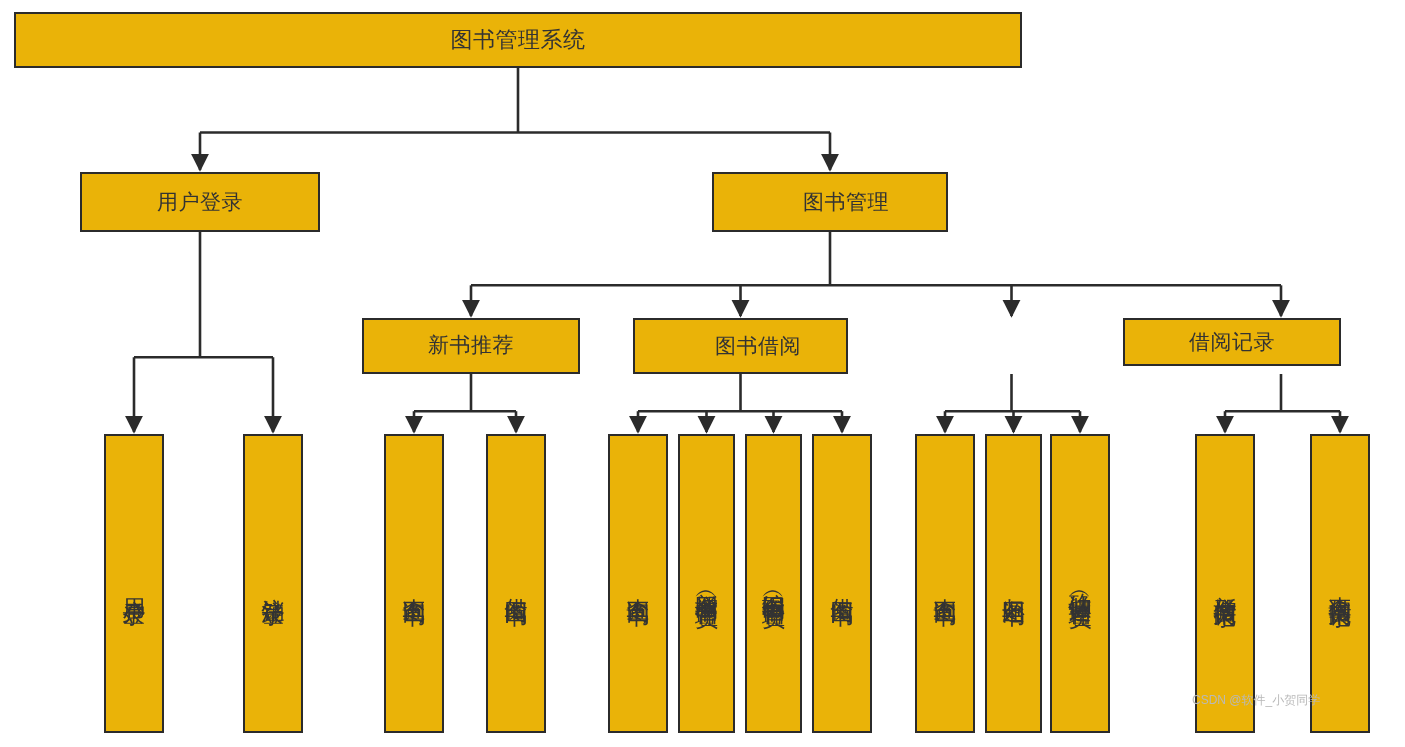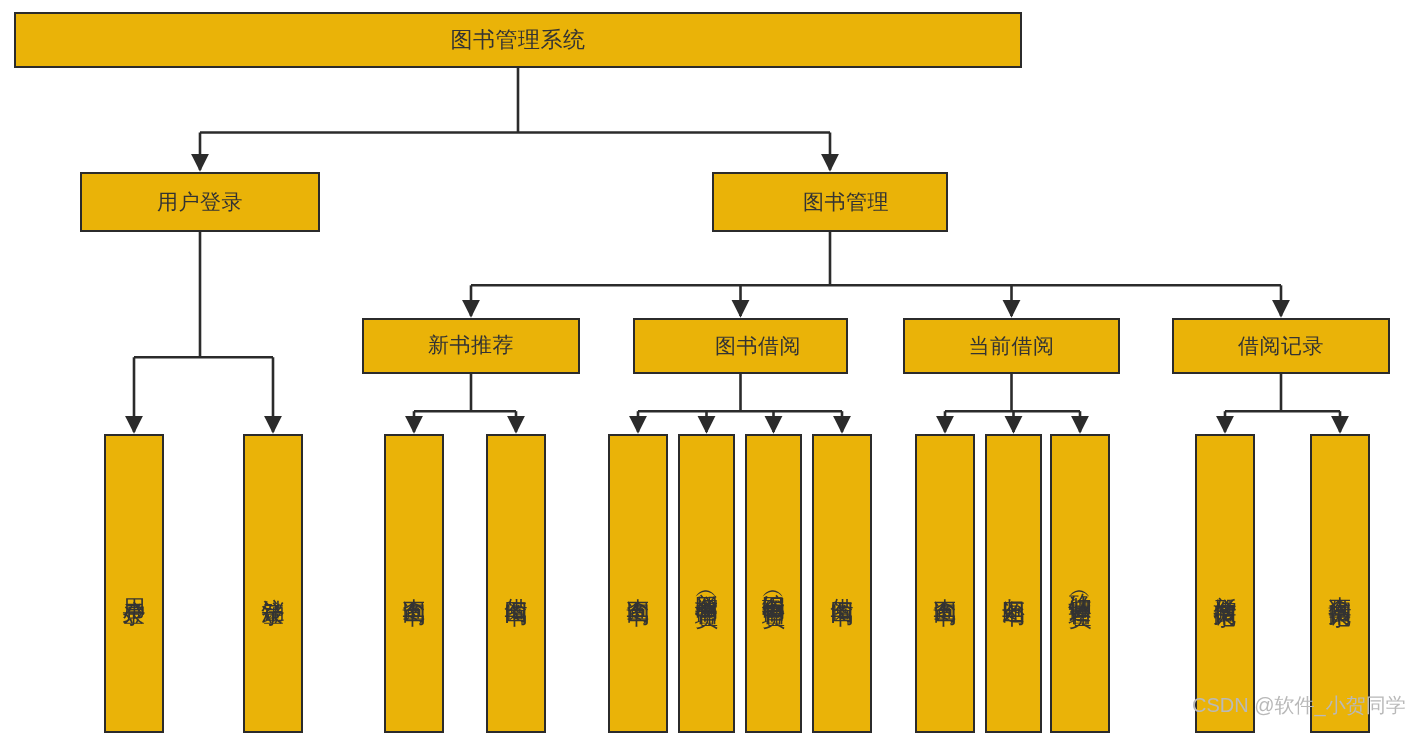--- a/index.html
+++ b/index.html
@@ -59,21 +59,21 @@
     font-size: 23px;
     line-height: 1.0;
     letter-spacing: 2px;
     writing-mode: vertical-rl;
     text-orientation: upright;
   }
   .watermark {
     position: absolute;
     left: 1192px;
     top: 692px;
-    font-size: 20px;
+    font-size: 12px;
     color: #b9b9b9;
     white-space: nowrap;
     z-index: 3;
     font-family: "Liberation Sans", "DejaVu Sans", sans-serif;
   }
 </style>
 </head>
 <body>
 
 <div id="canvas">
@@ -131,24 +131,21 @@
   <div class="node horiz" style="left: 712px; top: 172px; width: 236px; height: 60px; padding-left: 32px;">
     <span class="lbl">图书管理</span>
   </div>
 
   <div class="node horiz" style="left: 362px; top: 318px; width: 218px; height: 56px; font-family: Liberation Serif, serif;">
     <span class="lbl">新书推荐</span>
   </div>
   <div class="node horiz" style="left: 633px; top: 318px; width: 215px; height: 56px; padding-left: 35px;">
     <span class="lbl">图书借阅</span>
   </div>
-  <div class="node horiz" style="left: 903px; top: 318px; width: 217px; height: 56px;">
-    <span class="lbl">当前借阅</span>
-  </div>
-  <div class="node horiz" style="left: 1172px; top: 318px; width: 218px; height: 56px;">
+  <div class="node horiz" style="left: 1123px; top: 318px; width: 218px; height: 48px;">
     <span class="lbl">借阅记录</span>
   </div>
 
   <div class="node vert" style="left: 104px; top: 434px; width: 60px; height: 299px;">
     <span class="lbl">用户登录</span>
   </div>
   <div class="node vert" style="left: 243px; top: 434px; width: 60px; height: 299px;">
     <span class="lbl">注销登录</span>
   </div>
 

